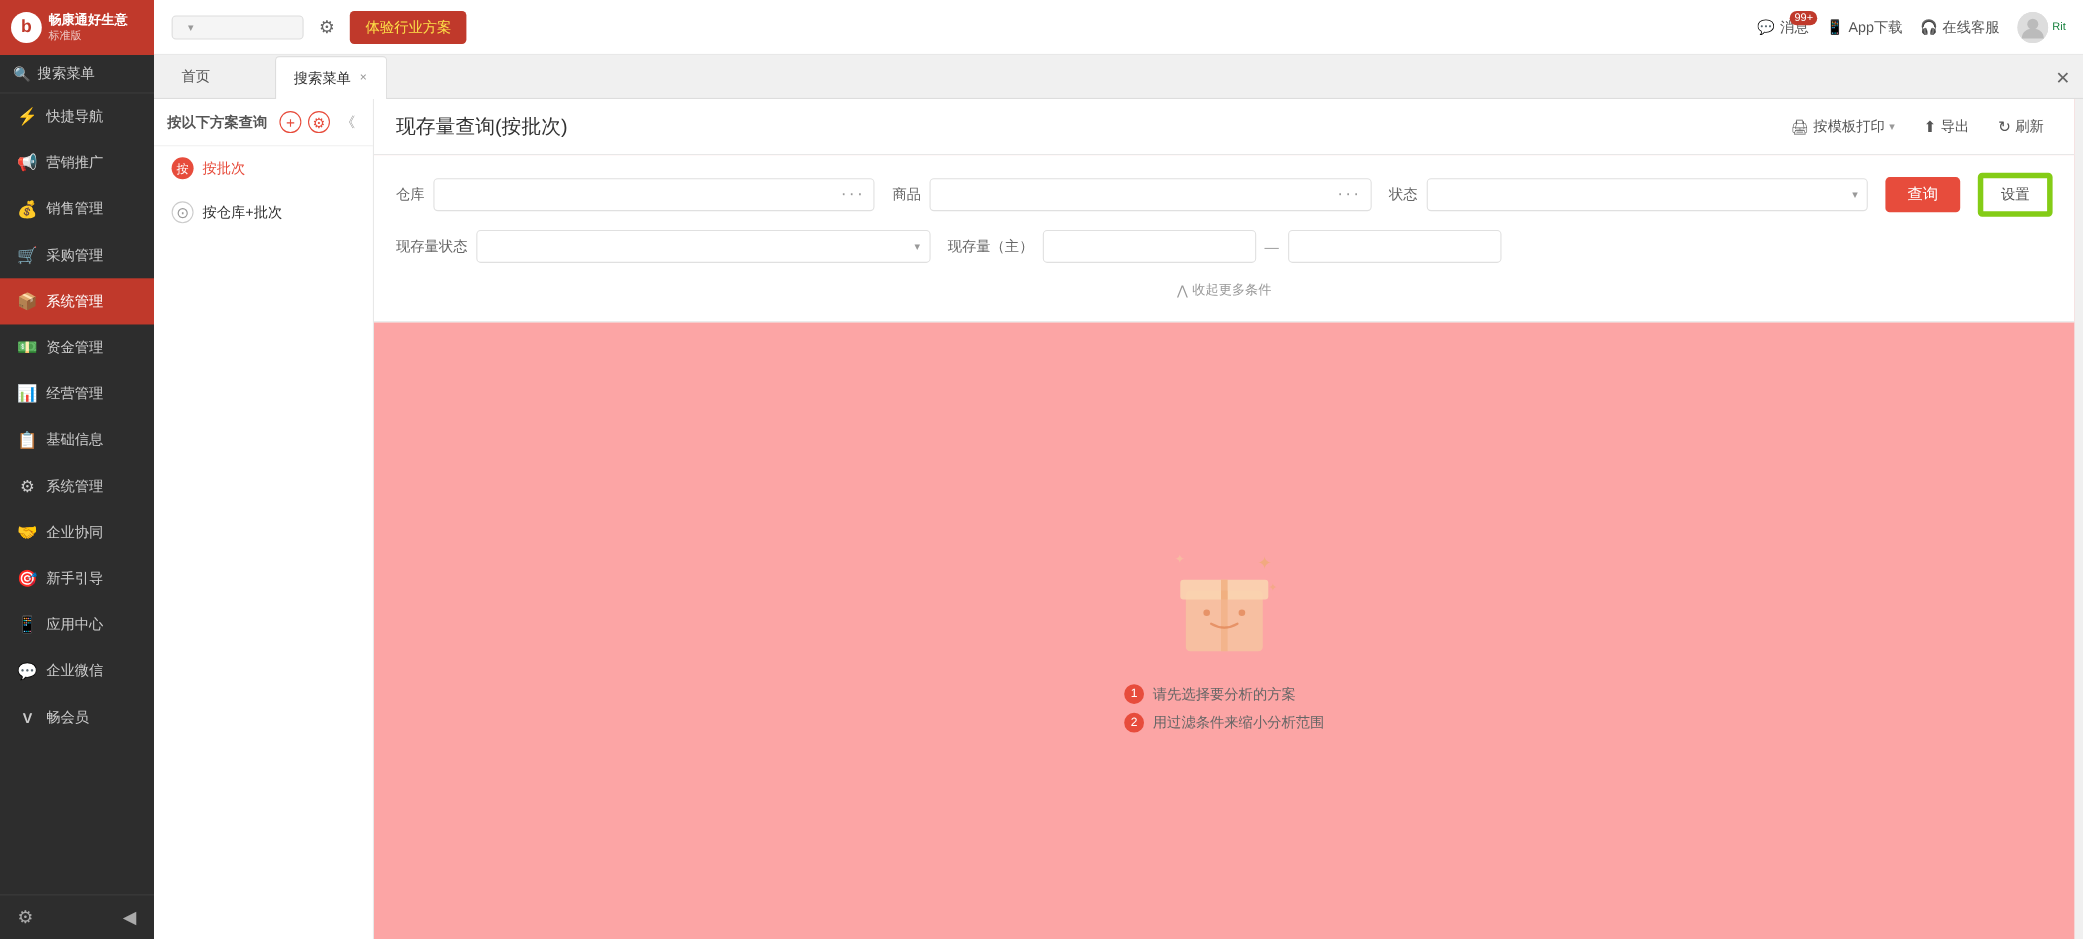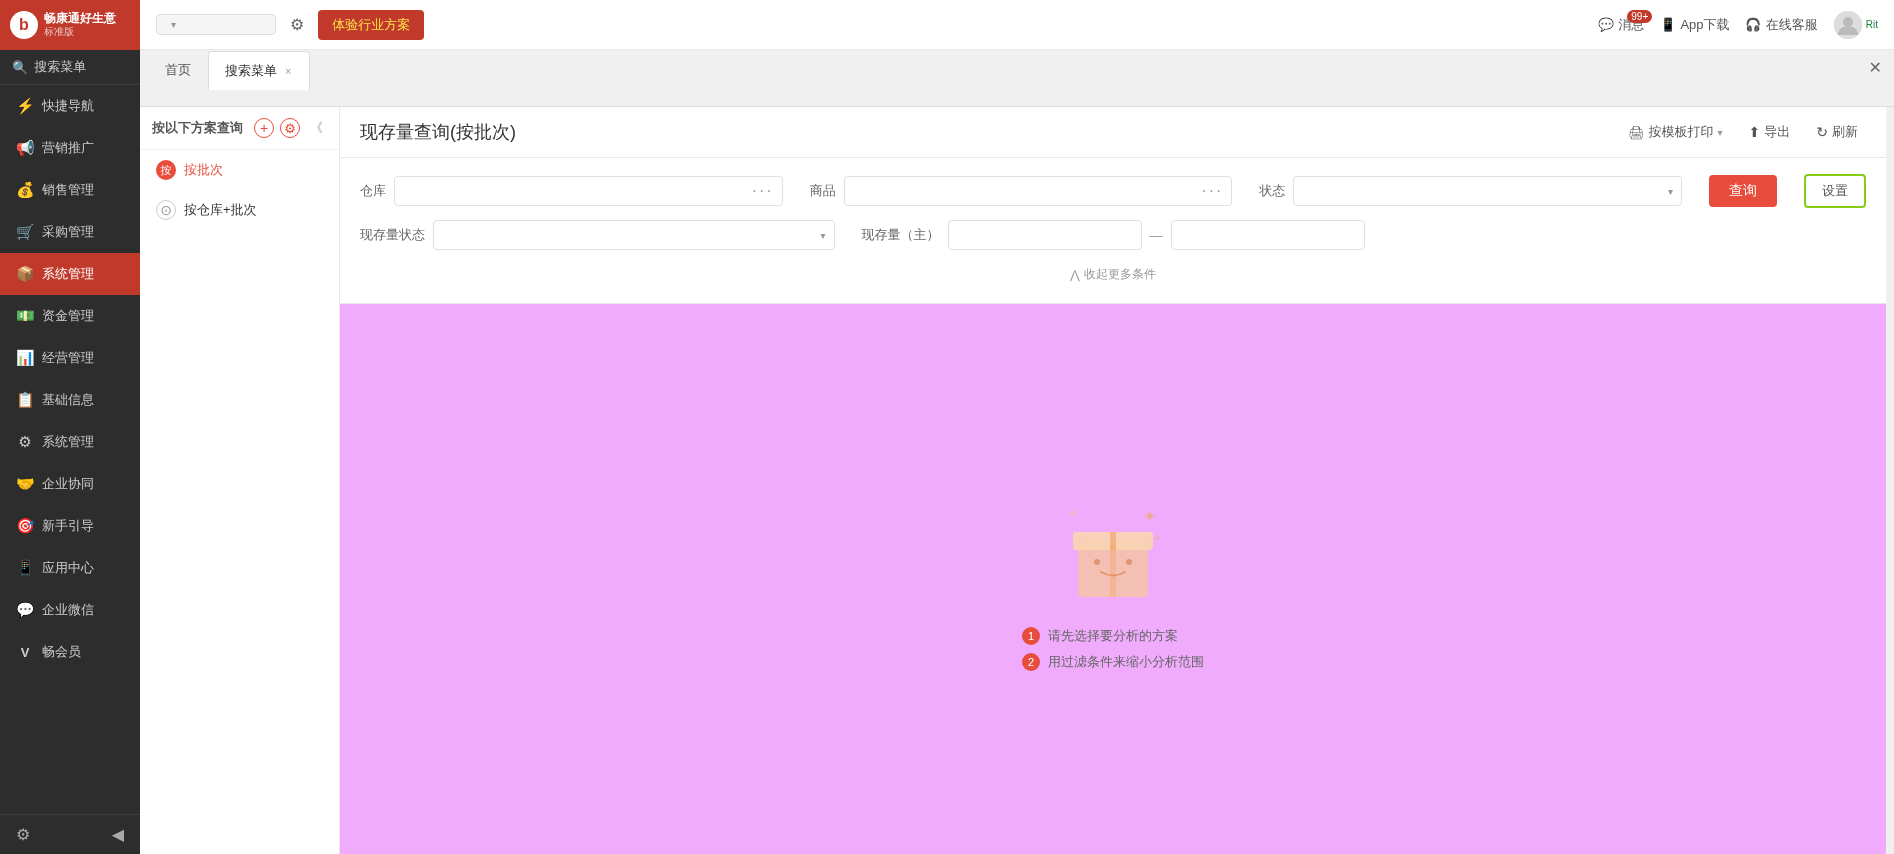--- a/index.html
+++ b/index.html
@@ -142,23 +142,24 @@
       justify-content: center;
       font-size: 12px;
       color: #666;
     }
     .topbar-username { color: #15803d; font-size: 10px; }
 
     
     .tabs-bar {
       background: #f0f0f0;
       display: flex;
-      align-items: flex-start;
+      align-items: flex-end;
       border-bottom: 1px solid #ddd;
-      padding: 0 0 17px 8px;
+      padding: 0 0 0 8px;
+      gap: 42px;
     }
     .tab-item {
       padding: 10px 16px;
       cursor: pointer;
       font-size: 13px;
       color: #555;
       display: flex;
       align-items: center;
       gap: 6px;
       border-top: 1px solid transparent;
@@ -269,21 +270,21 @@
     }
     .scheme-item-icon.red { background: #e74c3c; color: #fff; }
     .scheme-item-icon.gray { border: 1px solid #ccc; color: #999; }
 
     
     .right-main {
       flex: 1;
       display: flex;
       flex-direction: column;
       overflow: hidden;
-      background: #f0abfc;
+      background: #fca5a5;
     }
 
     
     .page-header {
       background: #fff;
       padding: 12px 20px;
       display: flex;
       align-items: center;
       justify-content: space-between;
       border-bottom: 1px solid #e8e8e8;
@@ -303,21 +304,21 @@
 
     
     .filter-area {
       background: #fff;
       padding: 16px 20px;
       border-bottom: 1px solid #e8e8e8;
     }
     .filter-row {
       display: flex;
       align-items: center;
-      gap: 27px;
+      gap: 16px;
       margin-bottom: 12px;
     }
     .filter-row:last-child { margin-bottom: 0; }
     .filter-item {
       display: flex;
       align-items: center;
       gap: 8px;
       flex: 1;
     }
     .filter-label { color: #666; font-size: 13px; white-space: nowrap; }
@@ -369,21 +370,21 @@
       border-radius: 4px;
       padding: 7px 20px;
       font-size: 14px;
       cursor: pointer;
       font-family: inherit;
       white-space: nowrap;
     }
     .settings-btn {
       background: #fff;
       color: #555;
-      border: 2px solid #84cc16;
+      border: 5px solid #84cc16;
       border-radius: 4px;
       padding: 6px 16px;
       font-size: 13px;
       cursor: pointer;
       font-family: inherit;
     }
 
     .collapse-more {
       display: flex;
       align-items: center;

